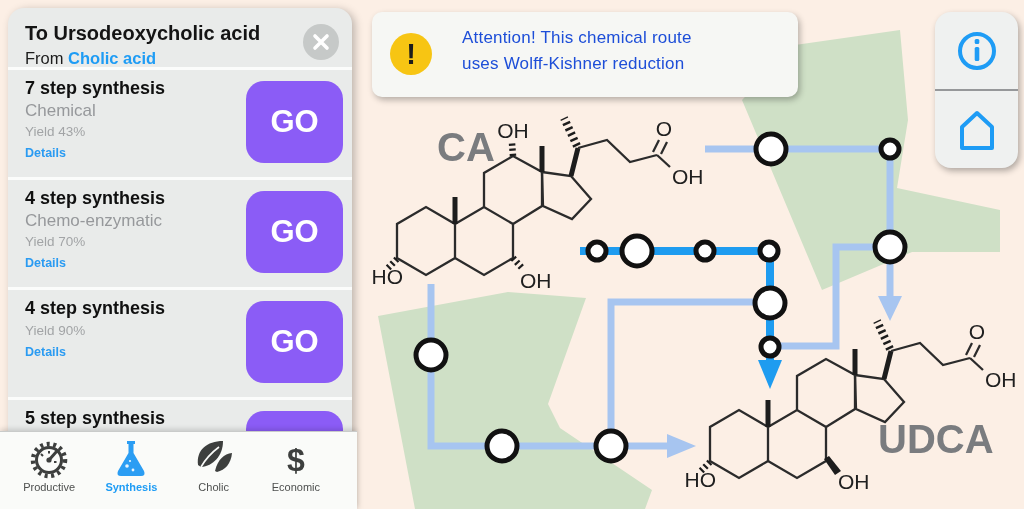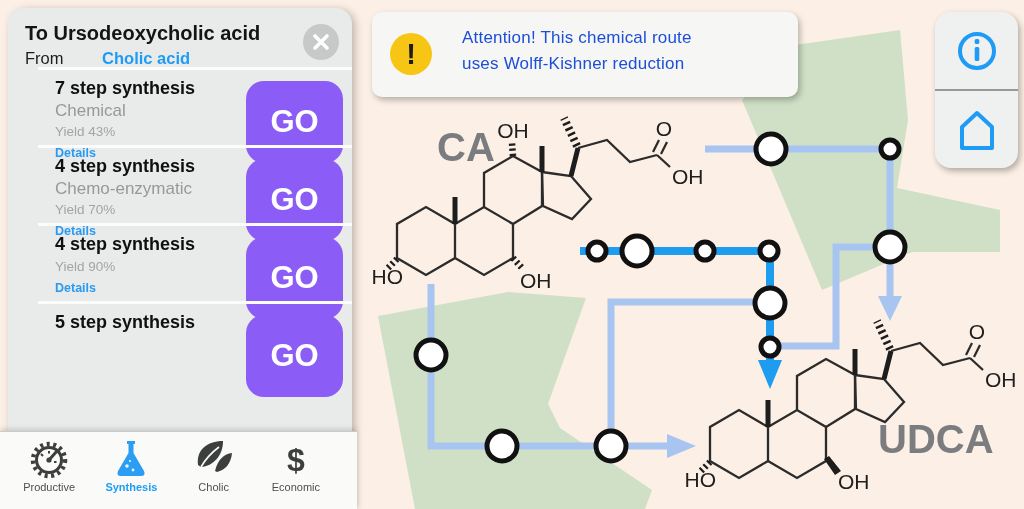--- a/index.html
+++ b/index.html
@@ -23,23 +23,23 @@
   
   .side-tools{position:absolute;left:935px;top:12px;width:83px;height:156px;background:#eff1f0;border-radius:16px;box-shadow:2px 3px 6px rgba(0,0,0,.3);}
   .tool-cell{width:83px;height:77px;display:flex;align-items:center;justify-content:center;}
   .tool-cell.first{border-bottom:2px solid #96989a;}
 
   
   .sidebar{position:absolute;left:8px;top:8px;width:344px;height:501px;background:#e9ebea;border-radius:16px 16px 0 0;box-shadow:3px 2px 8px rgba(0,0,0,.25);}
   .panel-header{position:relative;height:59px;padding:14px 0 0 17px;box-sizing:border-box;}
   .panel-title{font-size:20px;font-weight:bold;color:#141414;}
   .from-line{font-size:16.5px;color:#1c1c1c;margin-top:4px;}
-  .from-compound{color:#1e9cf5;font-weight:bold;margin-left:34px;}
+  .from-compound{color:#1e9cf5;font-weight:bold;}
   .close-btn{position:absolute;right:13px;top:16px;width:36px;height:36px;border-radius:50%;background:#c6c9c8;display:flex;align-items:center;justify-content:center;}
-  .row{position:relative;height:78px;border-top:3px solid #fbfcfb;box-sizing:border-box;padding:7px 0 0 17px;margin-left:30px;}
+  .row{position:relative;height:110px;border-top:3px solid #fbfcfb;box-sizing:border-box;padding:7px 0 0 17px;}
   .row-title{font-size:18px;font-weight:bold;color:#101010;line-height:23px;}
   .row-method{font-size:17px;color:#96989b;line-height:21px;}
   .row-yield{font-size:13.5px;color:#a2a4a6;line-height:21px;}
   .row-details{font-size:12.5px;font-weight:600;color:#2a9bf2;line-height:23px;}
   .go-btn{position:absolute;right:9px;top:11px;width:97px;height:82px;background:#8b5cf6;border:none;border-radius:18px;color:#fff;font-weight:bold;font-size:31px;font-family:"Liberation Sans",sans-serif;}
 
   
   .tabbar{position:absolute;left:0;top:431px;width:357px;height:78px;background:#fafbf9;border-top:1px solid #c9cbca;box-shadow:0 -2px 5px rgba(0,0,0,.15);display:flex;padding:4px 20px 0 8px;box-sizing:border-box;justify-content:space-between;}
   .tab{width:84px;text-align:center;}
   .tab-icon{height:44px;display:flex;align-items:flex-end;justify-content:center;}

